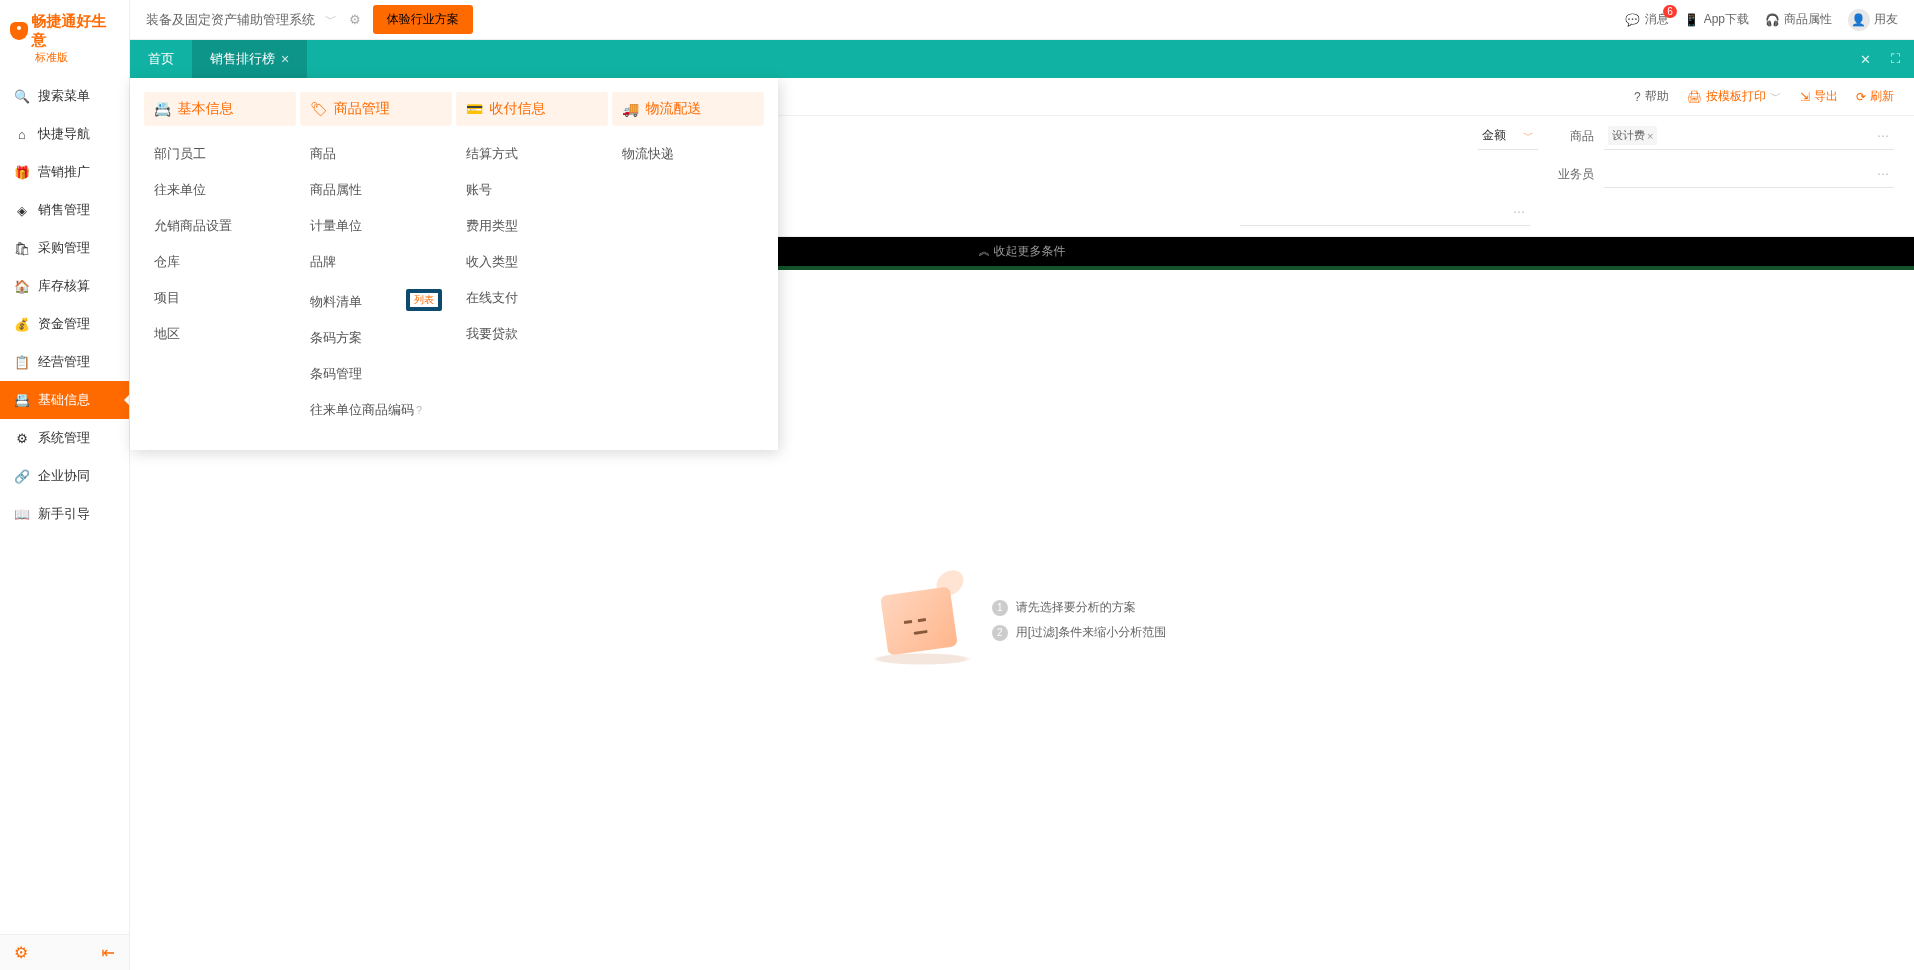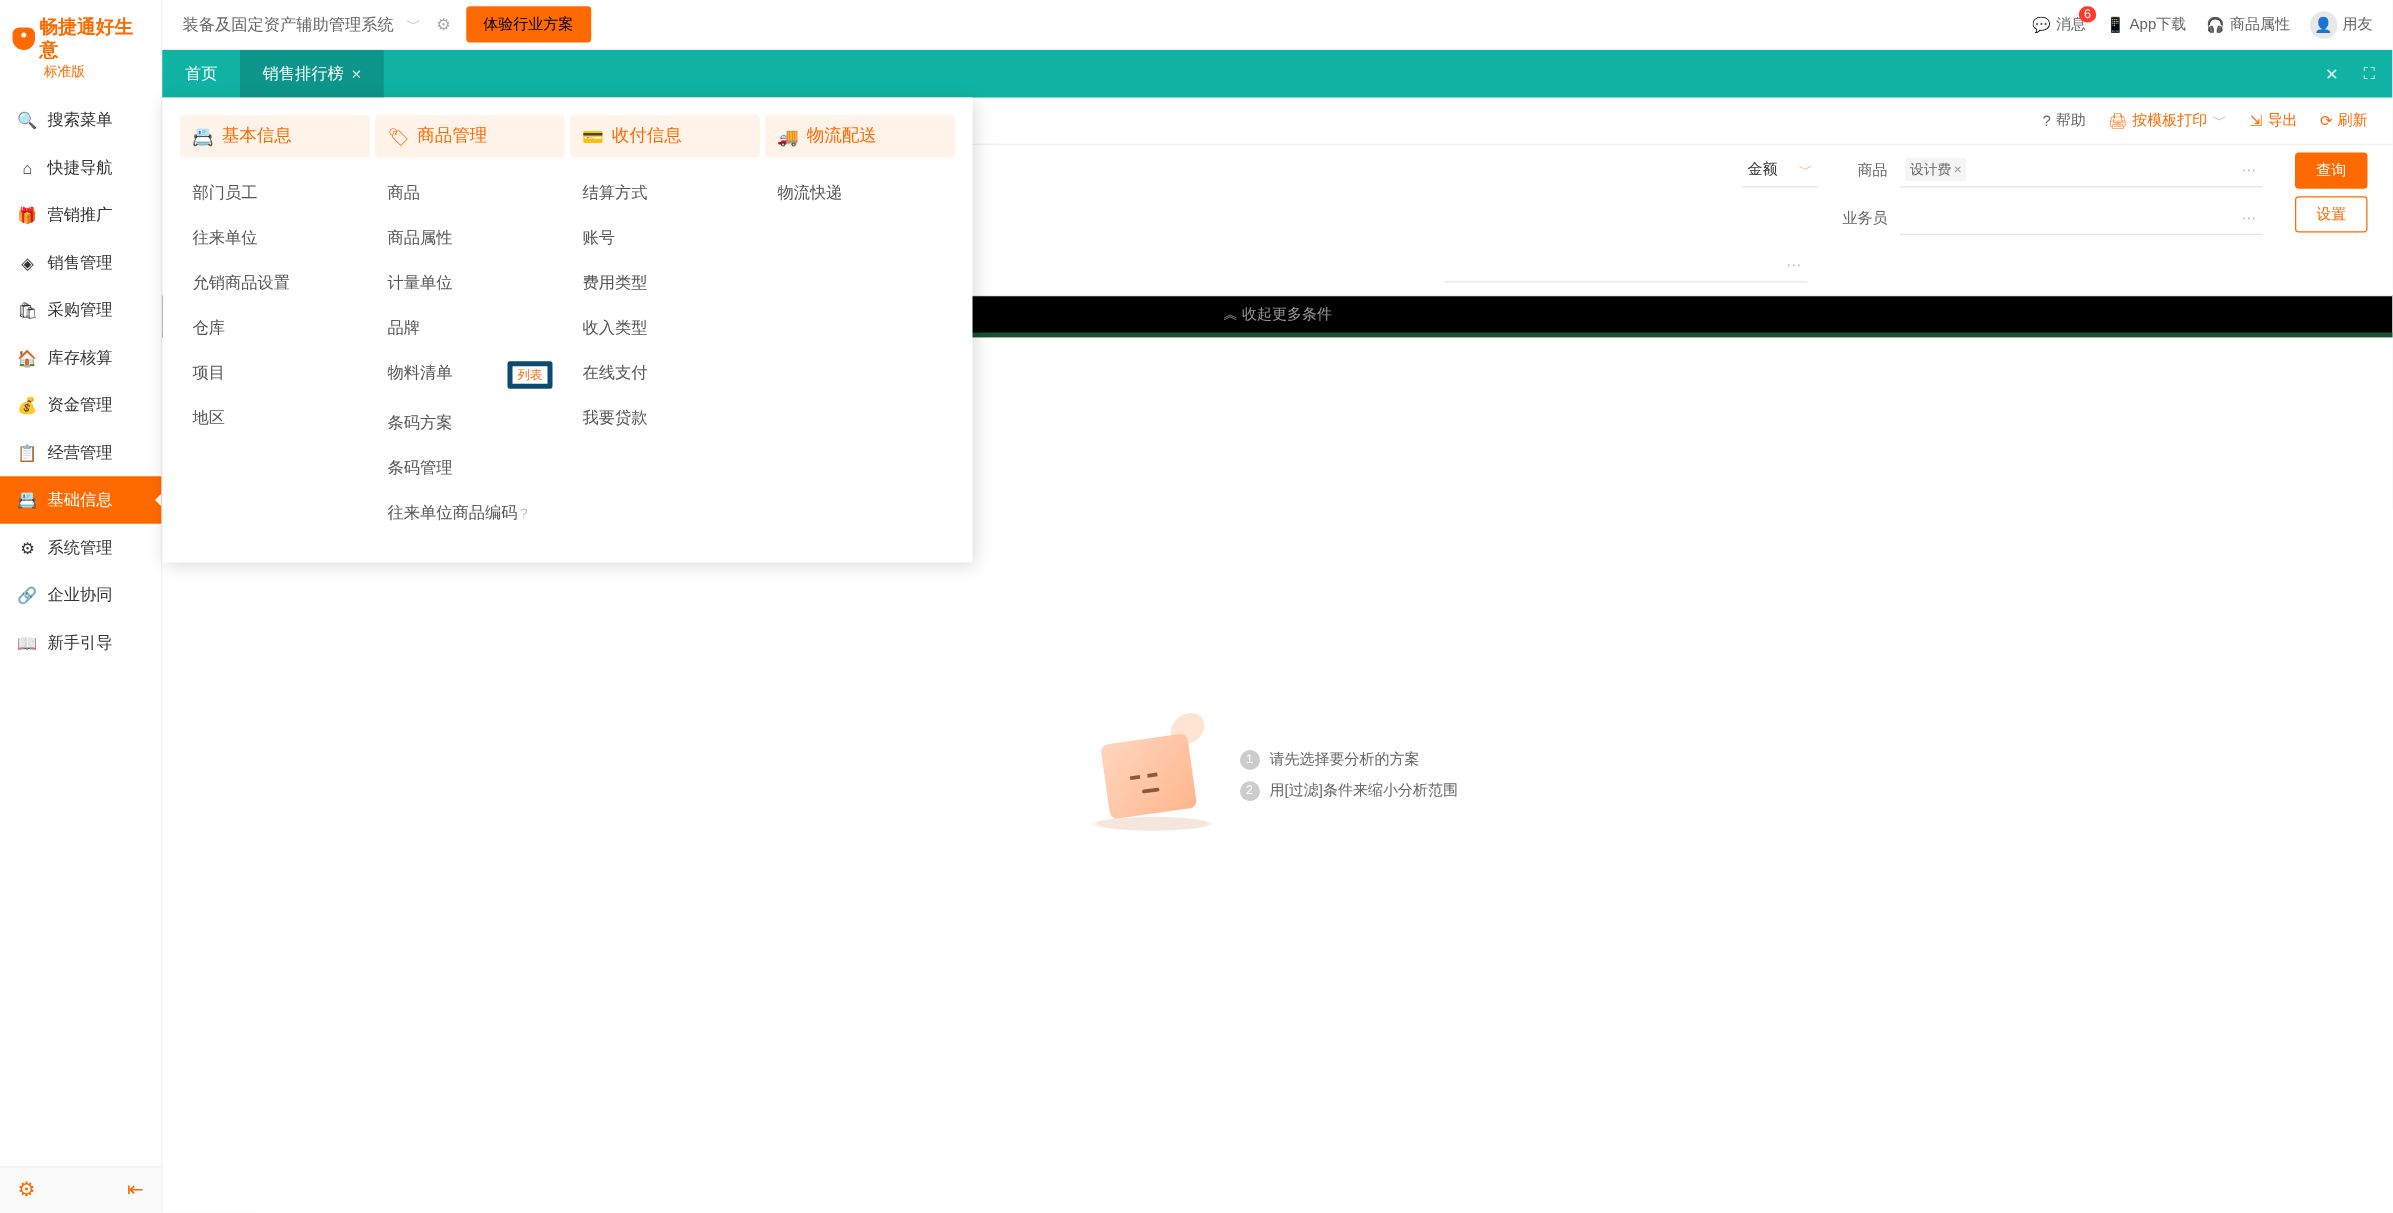--- a/index.html
+++ b/index.html
@@ -78,21 +78,21 @@
 .ground { position: absolute; bottom: 0; left: -6px; width: 100px; height: 12px; background: radial-gradient(ellipse, #f4e6dd 60%, transparent 70%); }
 .empty-steps { display: flex; flex-direction: column; gap: 8px; font-size: 12px; color: #666; }
 .estep { display: flex; align-items: center; gap: 8px; }
 .step-num { width: 16px; height: 16px; border-radius: 50%; background: #ccc; color: #fff; font-size: 10px; display: inline-flex; align-items: center; justify-content: center; }
 .empty-wrap { display: flex; align-items: center; gap: 24px; }
 
 
 .flyout { position: absolute; left: 130px; top: 78px; width: 648px; background: #fff; box-shadow: 2px 3px 14px rgba(0,0,0,0.15); padding: 14px 14px 22px; display: flex; gap: 4px; z-index: 50; }
 .fly-col { flex: 1; }
 .fly-head { display: flex; align-items: center; gap: 6px; color: #ff6a00; font-size: 14px; font-weight: 500; padding: 8px 10px; background: #fff3ea; border-radius: 3px; margin-bottom: 10px; }
-.fly-item { padding: 9px 10px; font-size: 13px; color: #555; cursor: pointer; display: flex; align-items: flex-start; justify-content: space-between; }
+.fly-item { padding: 9px 10px; font-size: 13px; color: #555; cursor: pointer; display: flex; align-items: flex-end; justify-content: space-between; }
 .fly-badge { border: 4px solid #0c4a6e; color: #ff6a00; font-size: 10px; padding: 0 4px; border-radius: 2px; }
 .help-q { color: #bbb; font-size: 11px; margin-left: 2px; }
 
 .hidden { visibility: hidden; }
 </style>
 </head>
 <body>
 
 <div class="app">
 
@@ -278,24 +278,20 @@
           <div class="filter-row">
             <div class="filter-cell" style="margin-left:auto;">
               <div class="finput" style="min-width:290px">
                 <span></span>
                 <span class="more-icon">⋯</span>
               </div>
             </div>
             <div style="width:344px"></div>
           </div>
         </div>
-      </div>
-      <div class="filter-actions">
-        <button class="btn-query">查询</button>
-        <button class="btn-reset">设置</button>
       </div>
     </div>
 
     <div class="collapse-bar">
       <span>︽</span>
       <span>收起更多条件</span>
     </div>
 
     <div class="results">
       <div class="empty-wrap">

